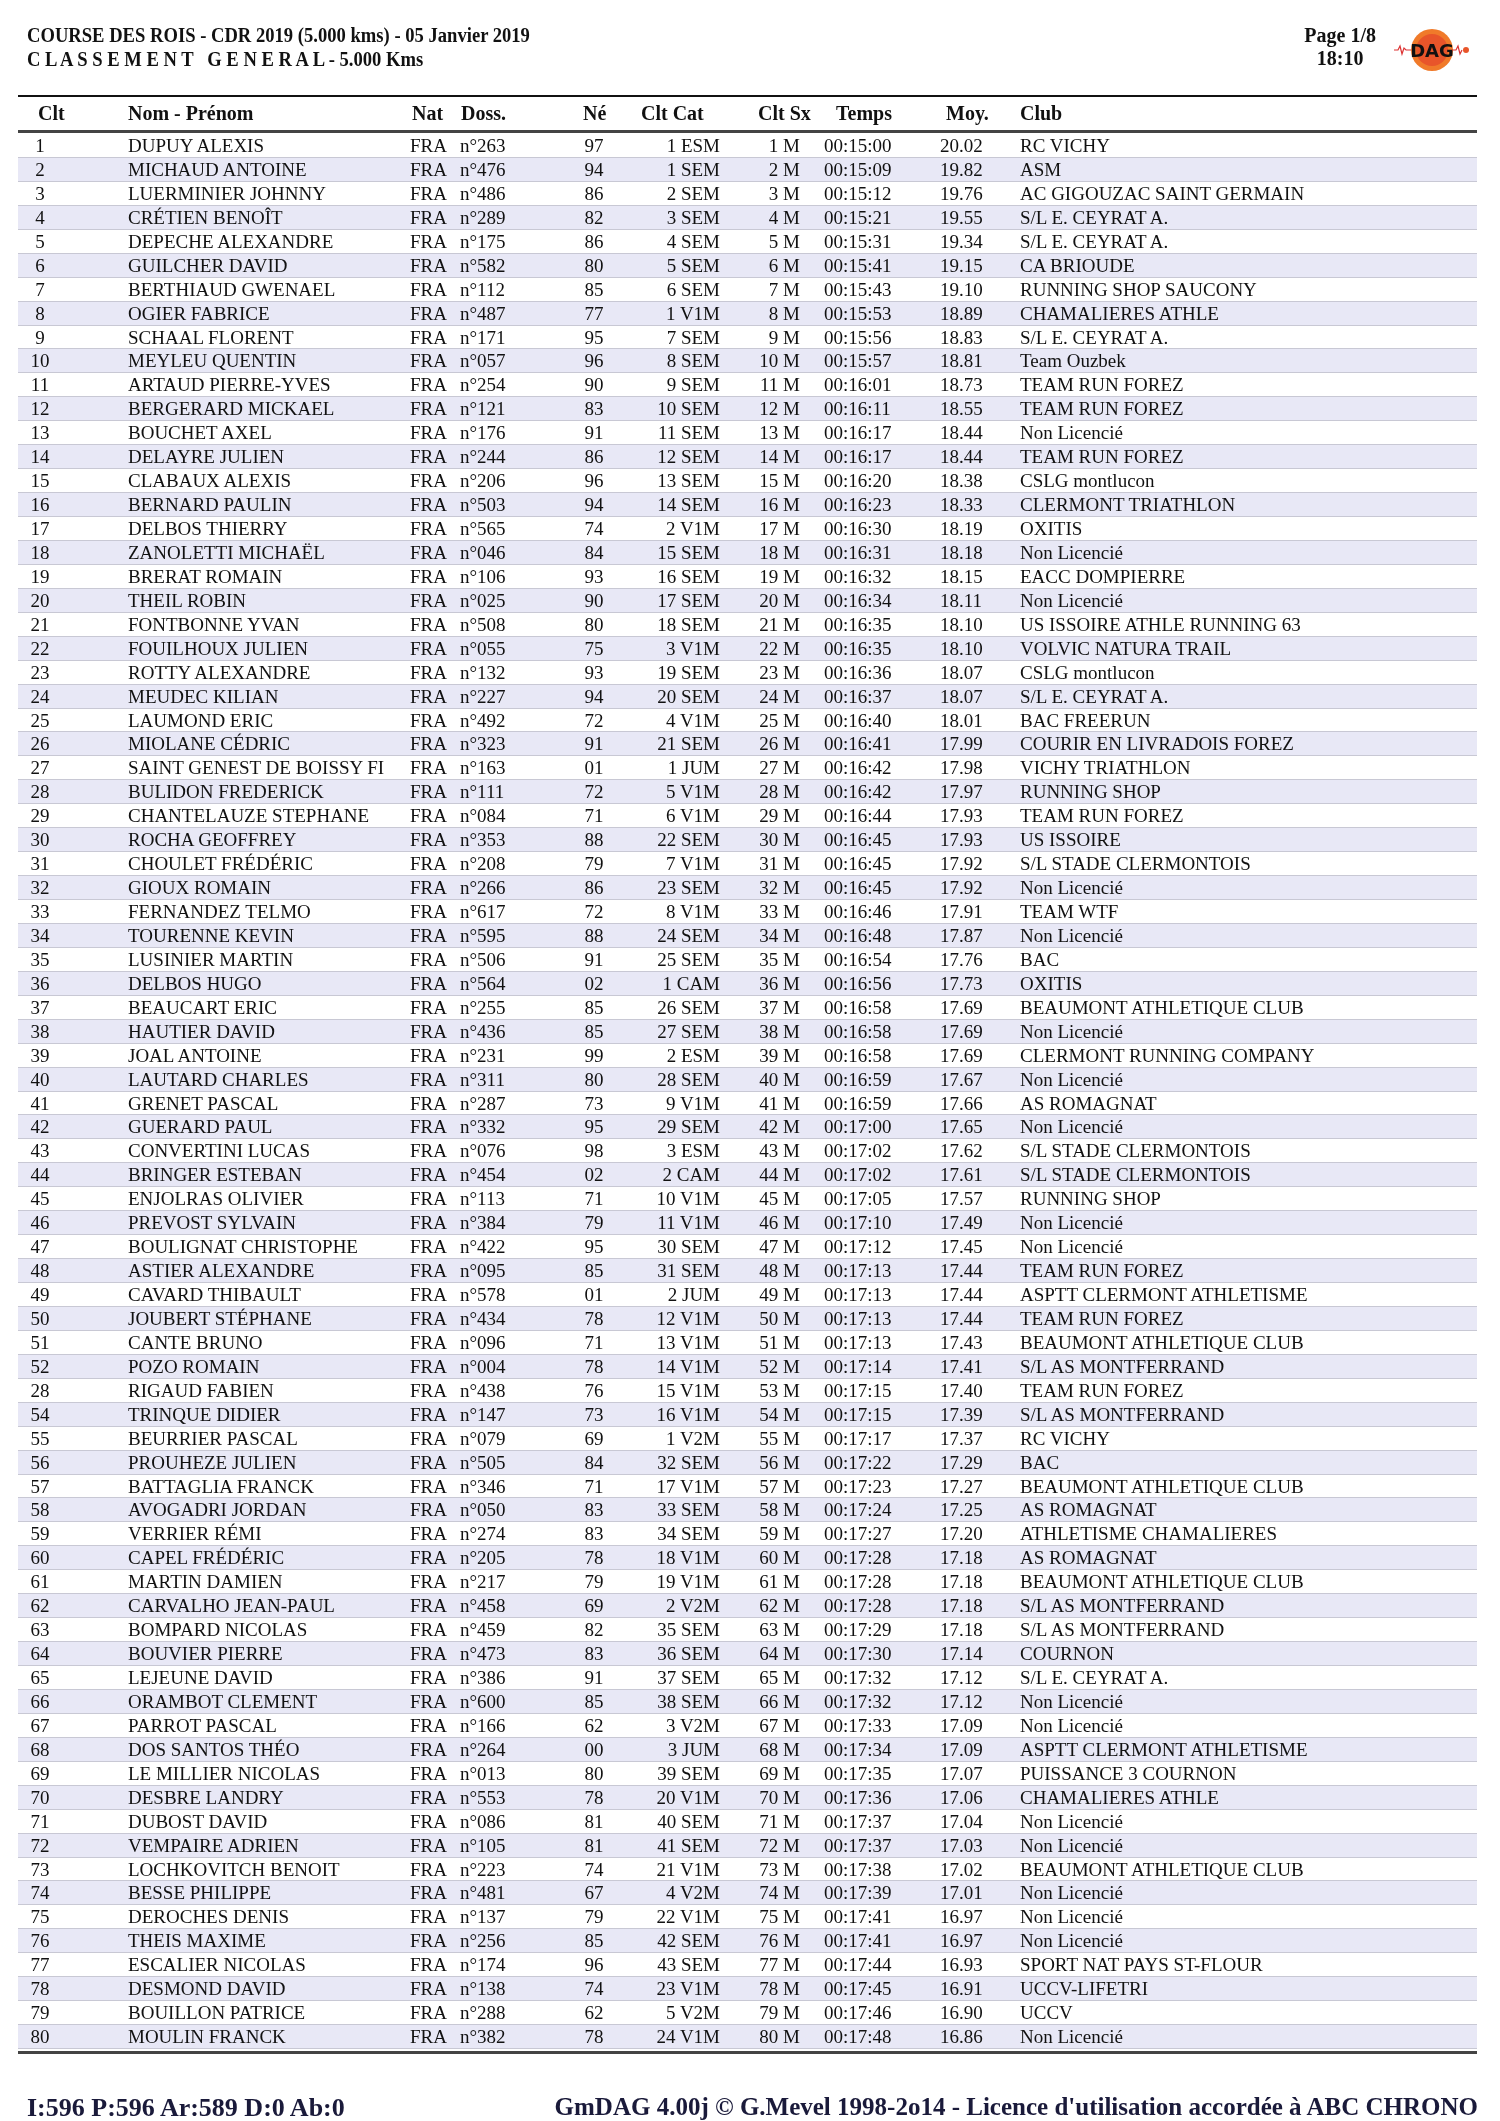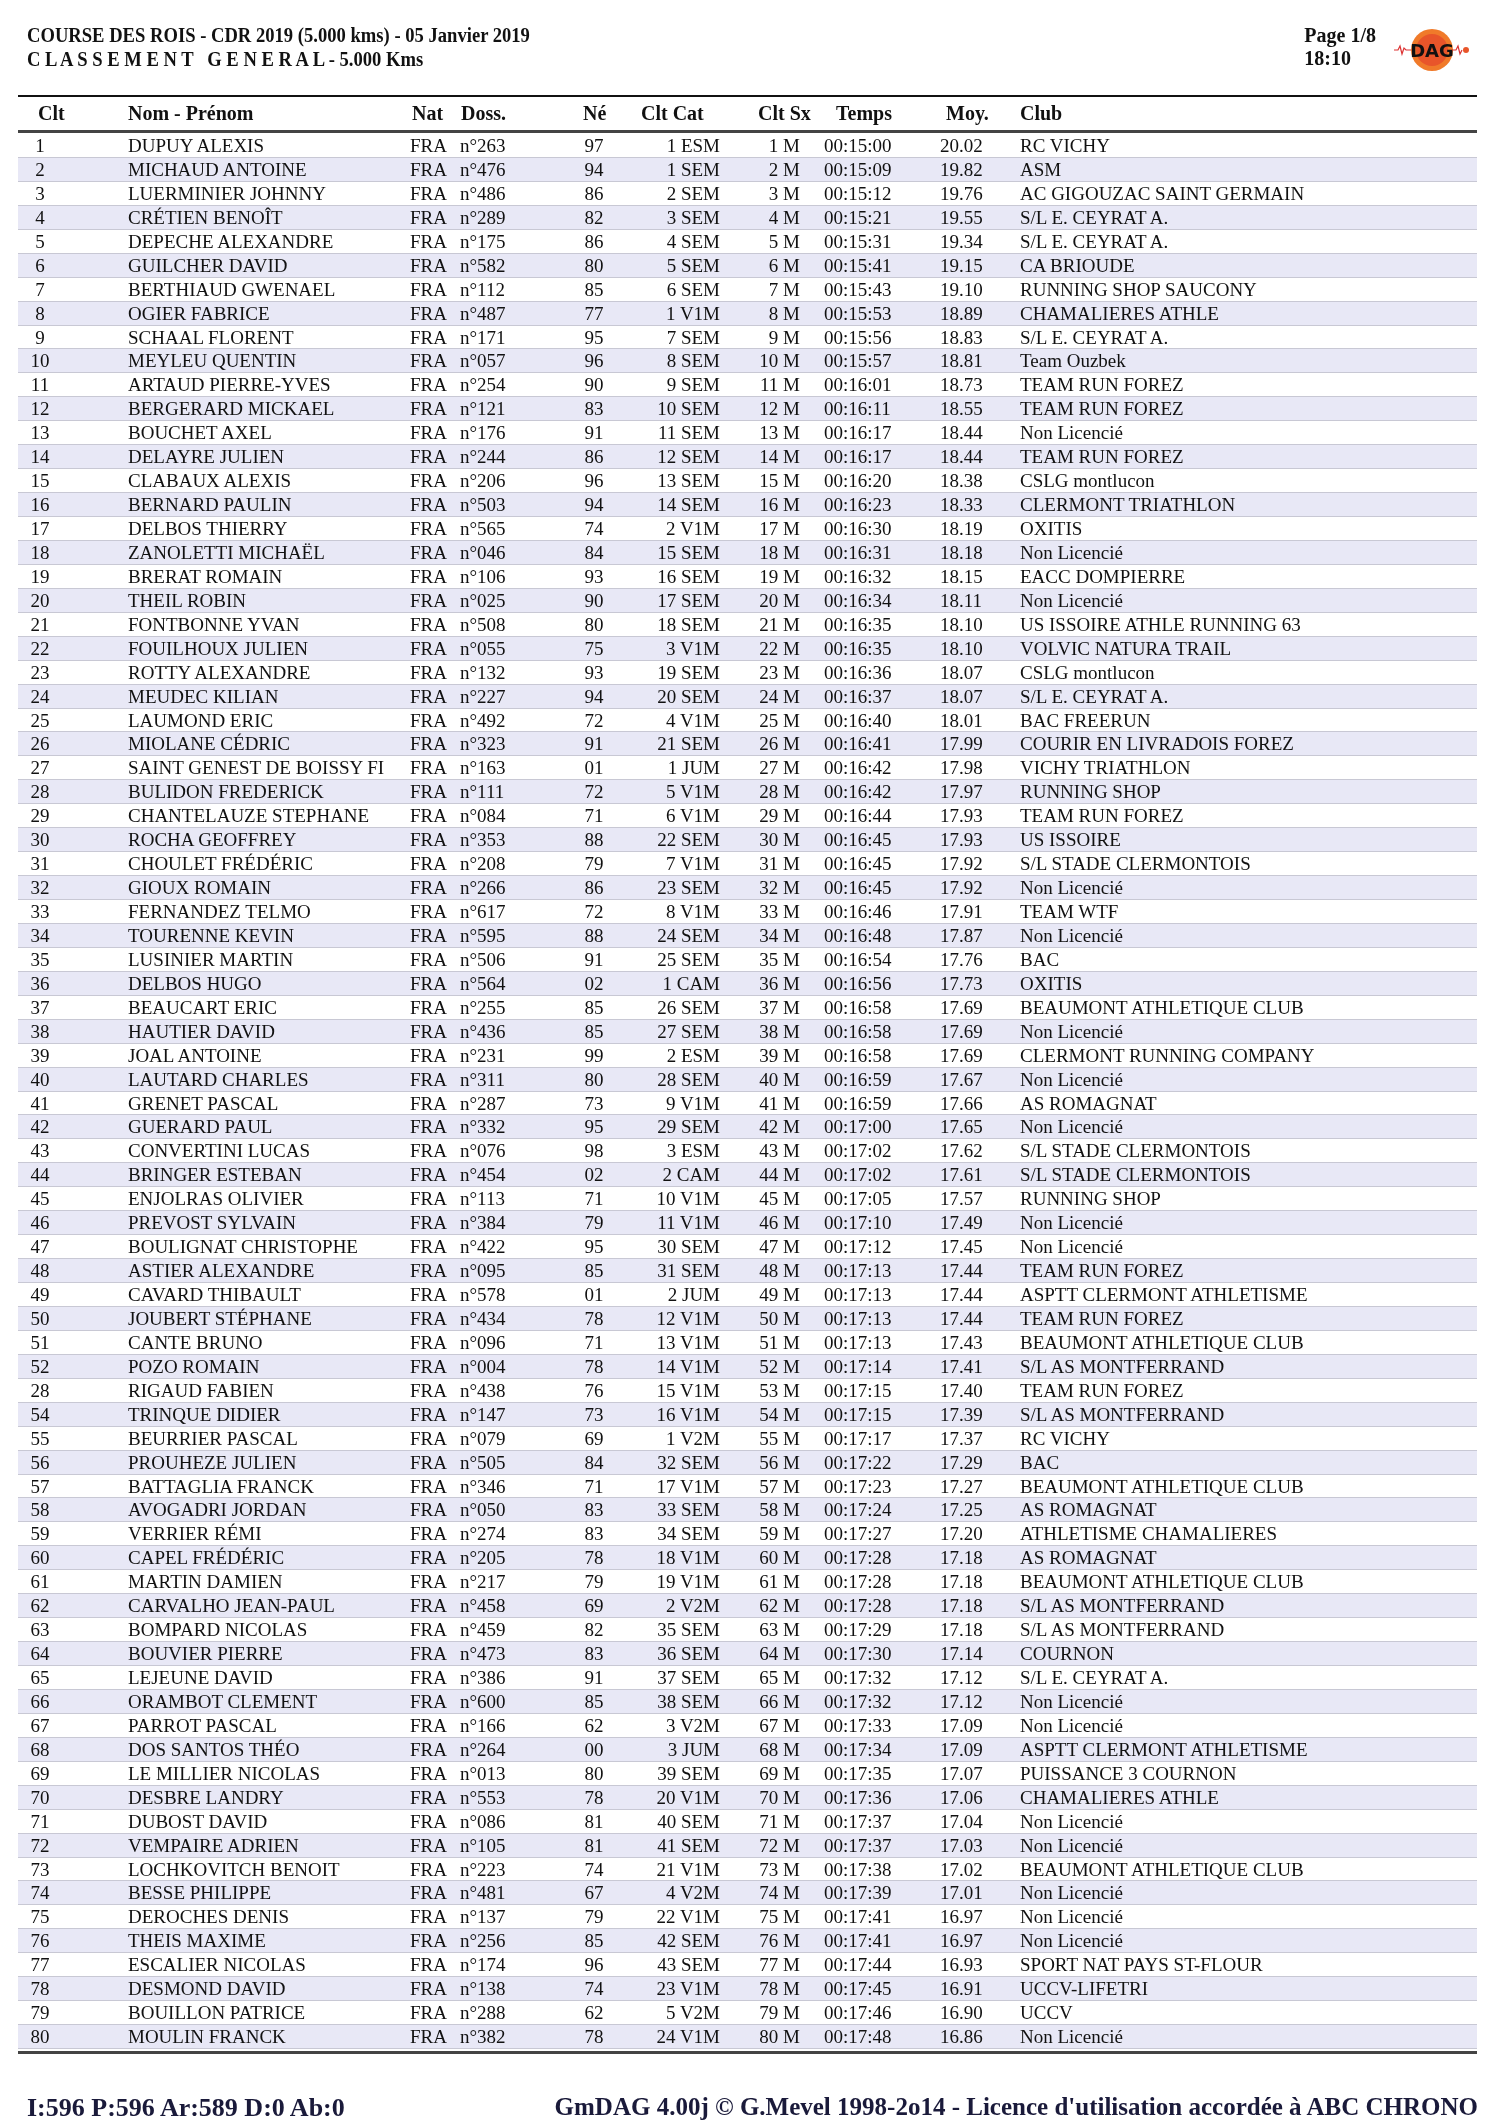--- a/index.html
+++ b/index.html
@@ -3,21 +3,21 @@
 <meta charset="utf-8">
 <style>
   html, body { margin: 0; padding: 0; background: #ffffff; }
   body {
     width: 1500px; height: 2121px; position: relative; overflow: hidden;
     font-family: "Liberation Serif", "DejaVu Serif", serif; color: #111;
   }
   .hdr-left { position: absolute; left: 27px; top: 23px; font-weight: bold; }
   .hdr-title { font-size: 20px; line-height: 24px; transform: scaleX(0.93); transform-origin: left; white-space: nowrap; }
   .hdr-sub { font-size: 20px; line-height: 24px; letter-spacing: 0; white-space: pre; transform: scaleX(0.93); transform-origin: left; }
-  .hdr-right { position: absolute; right: 124px; top: 24px; text-align: left; font-weight: bold; font-size: 20px; line-height: 23px; }
+  .hdr-right { position: absolute; right: 124px; top: 24px; text-align: center; font-weight: bold; font-size: 20px; line-height: 23px; }
   .logo { position: absolute; left: 1392px; top: 26px; width: 80px; height: 48px; }
   .rule-top { position: absolute; left: 18px; width: 1459px; top: 95px; height: 2px; background: #111; }
   .rule-head { position: absolute; left: 18px; width: 1459px; top: 130px; height: 3px; background: #444; }
   .rule-bottom { position: absolute; left: 18px; width: 1459px; top: 2051px; height: 3px; background: #444; }
 
   .thead { position: absolute; left: 18px; top: 97px; width: 1459px; height: 44px; font-weight: bold; font-size: 20px; }
   .thead span { position: absolute; top: 5px; white-space: nowrap; }
 
   .tbody { position: absolute; left: 18px; top: 134px; width: 1459px; }
   .row { position: relative; height: 23.95px; font-size: 19px; border-bottom: 1px solid #c8c8d4; box-sizing: border-box; }

